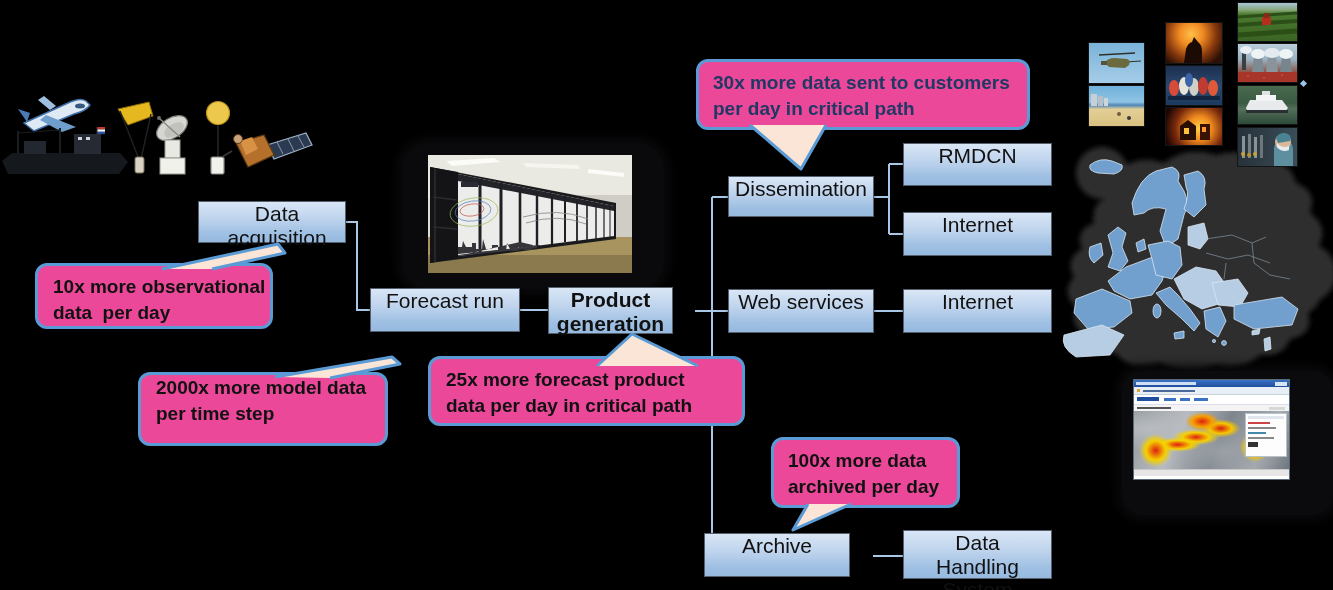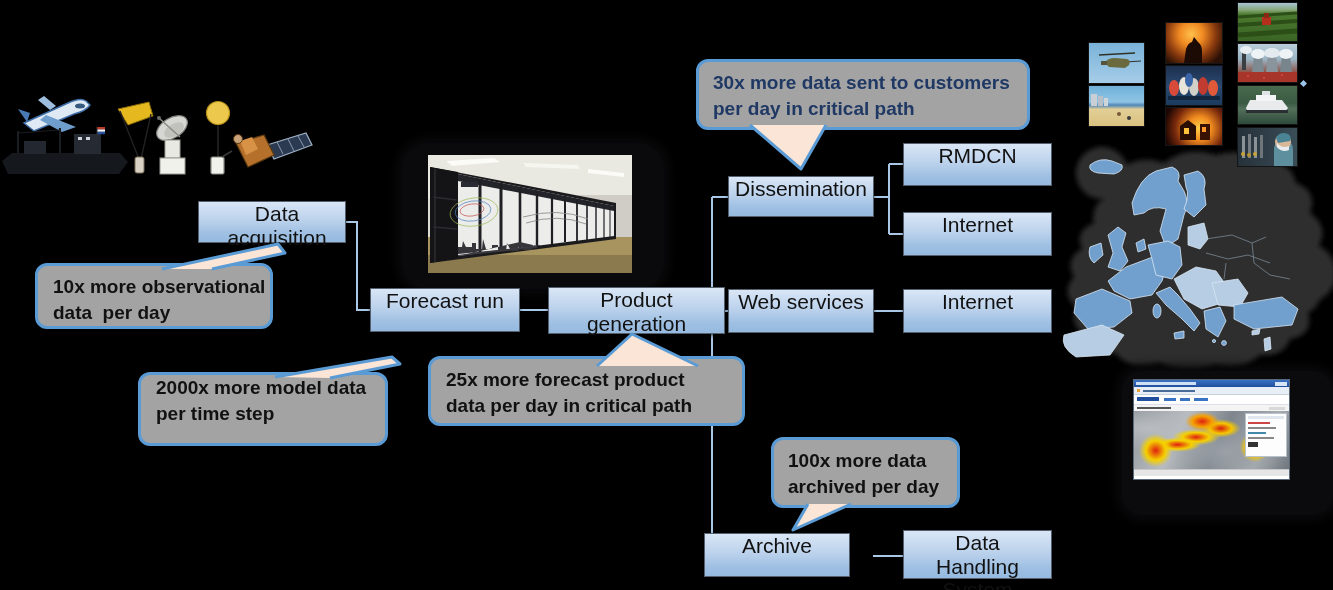--- a/index.html
+++ b/index.html
@@ -5,21 +5,21 @@
   html,body{margin:0;padding:0;background:#000;}
   .canvas{position:relative;width:1333px;height:590px;background:#000;overflow:hidden;
           font-family:"Liberation Sans",sans-serif;}
   .abs{position:absolute;}
   
   .fbox{position:absolute;box-sizing:border-box;border:1px solid #55606e;
         background:linear-gradient(180deg,#d9e6f6 0%,#bcd2ec 45%,#9fc0e3 78%,#96b9df 100%);
         display:flex;align-items:flex-start;justify-content:center;text-align:center;
         color:#111;font-size:21px;line-height:1.12;box-shadow:0 2px 3px rgba(0,0,0,.55);}
   
-  .callout{position:absolute;box-sizing:border-box;background:#a3a3a3;border:3px solid #5b9bd5;
+  .callout{position:absolute;box-sizing:border-box;background:#ec4899;border:3px solid #5b9bd5;
            border-radius:12px;color:#111;font-weight:700;font-size:19px;line-height:1.38;
            padding:8px 10px 6px 15px;z-index:30;}
   .callout .ln{white-space:pre;}
   .tail{position:absolute;z-index:31;pointer-events:none;}
   .navy{color:#1f3864;}
   
   #wires{position:absolute;left:0;top:0;z-index:10;}
   .fbox{z-index:20;}
   
   .photo{position:absolute;border:1px solid #151515;box-sizing:border-box;z-index:5;}
@@ -47,21 +47,21 @@
       <path d="M873,556 H903"></path>
     </g>
   </svg>
 
   <div class="fbox" style="left:198px;top:201px;width:148px;height:42px;padding-left:10px;">
       <span>Data acquisition</span>
     </div>
   <div class="fbox" style="left:370px;top:288px;width:150px;height:44px;">
       <span>Forecast run</span>
     </div>
-  <div class="fbox" style="left:548px;top:287px;width:177px;height:47px;padding:0 16px;">
+  <div class="fbox" style="left:548px;top:287px;width:125px;height:47px;padding:0 16px;font-weight:bold;">
       <span>Product generation</span>
     </div>
   <div class="fbox" style="left:728px;top:176px;width:146px;height:41px;">
       <span>Dissemination</span>
     </div>
   <div class="fbox" style="left:903px;top:143px;width:149px;height:43px;">
       <span>RMDCN</span>
     </div>
   <div class="fbox" style="left:903px;top:212px;width:149px;height:44px;">
       <span>Internet</span>

